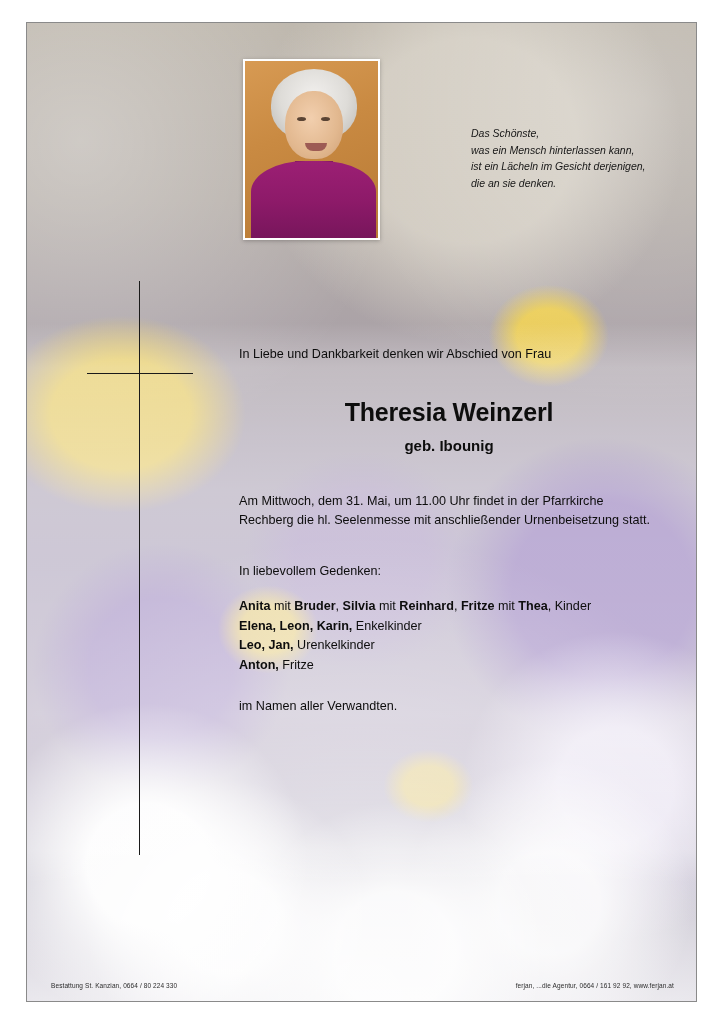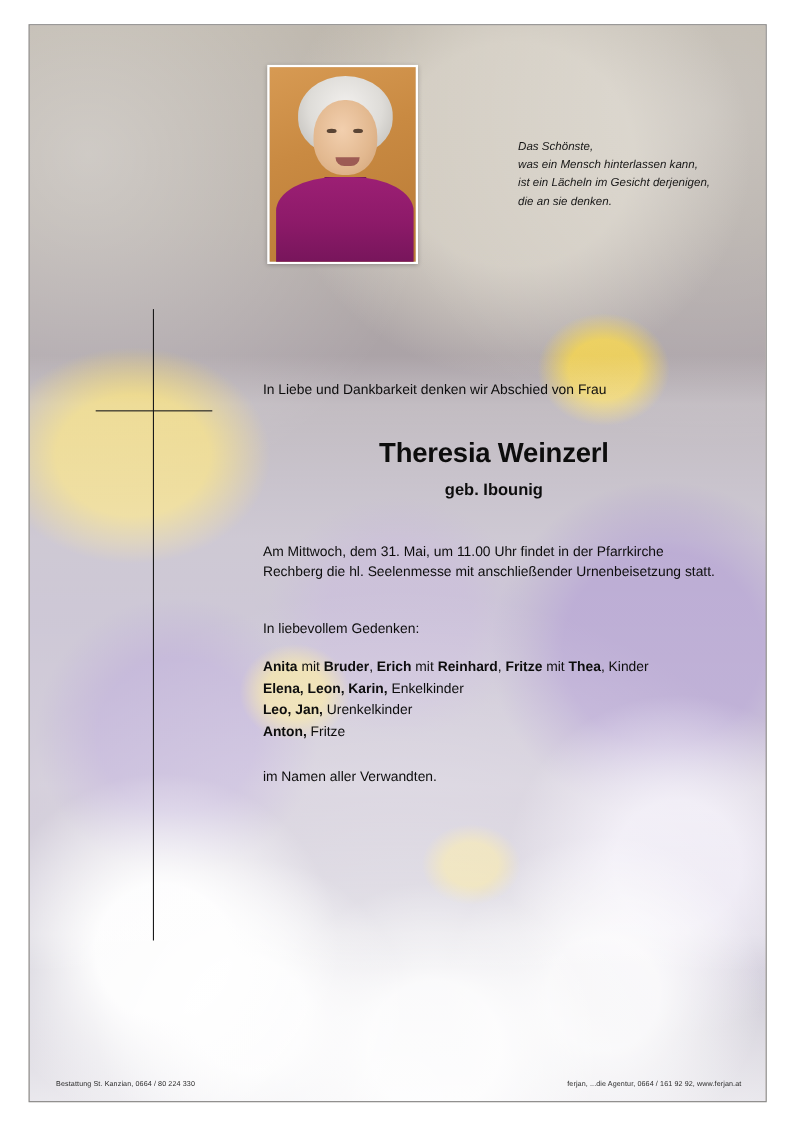--- a/index.html
+++ b/index.html
@@ -262,21 +262,21 @@
     </div>
 
     <div class="content">
       <p class="lead">In Liebe und Dankbarkeit denken wir Abschied von Frau</p>
       <h1 class="name">Theresia Weinzerl</h1>
       <div class="maiden">geb. Ibounig</div>
       <p class="para tight">Am Mittwoch, dem 31. Mai, um 11.00 Uhr findet in der Pfarrkirche Rechberg die hl. Seelenmesse mit anschließender Urnenbeisetzung statt.</p>
       <p class="mem-head">In liebevollem Gedenken:</p>
 
       <p class="mem-line">
-        <b>Anita</b><span> mit </span><b>Bruder</b><span>, </span><b>Erich</b><span> mit </span><b>Reinhard</b><span>, </span><b>Fritze</b><span> mit </span><b>Thea</b><span>, Kinder</span>
+        <b>Anita</b><span> mit </span><b>Bruder</b><span>, </span><b>Silvia</b><span> mit </span><b>Reinhard</b><span>, </span><b>Fritze</b><span> mit </span><b>Thea</b><span>, Kinder</span>
       </p>
 
       <p class="mem-line">
         <b>Elena, Leon, Karin,</b><span> Enkelkinder</span>
       </p>
 
       <p class="mem-line">
         <b>Leo, Jan,</b><span> Urenkelkinder</span>
       </p>
 

